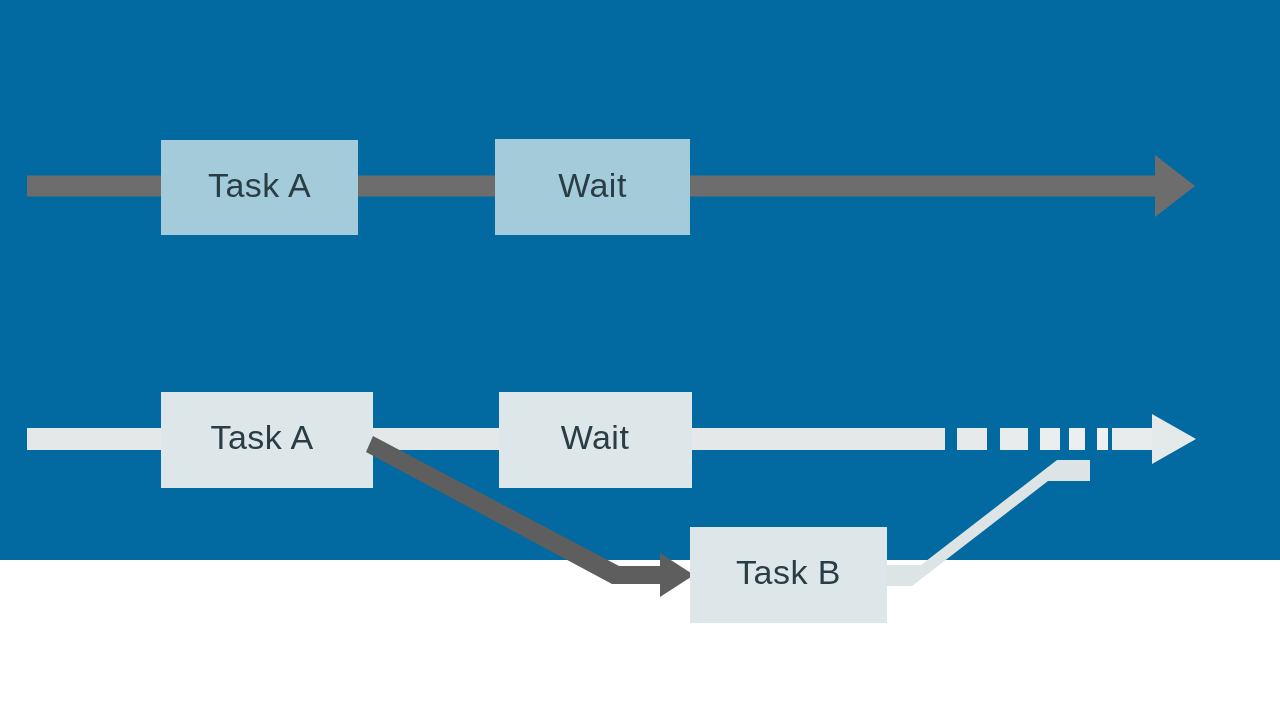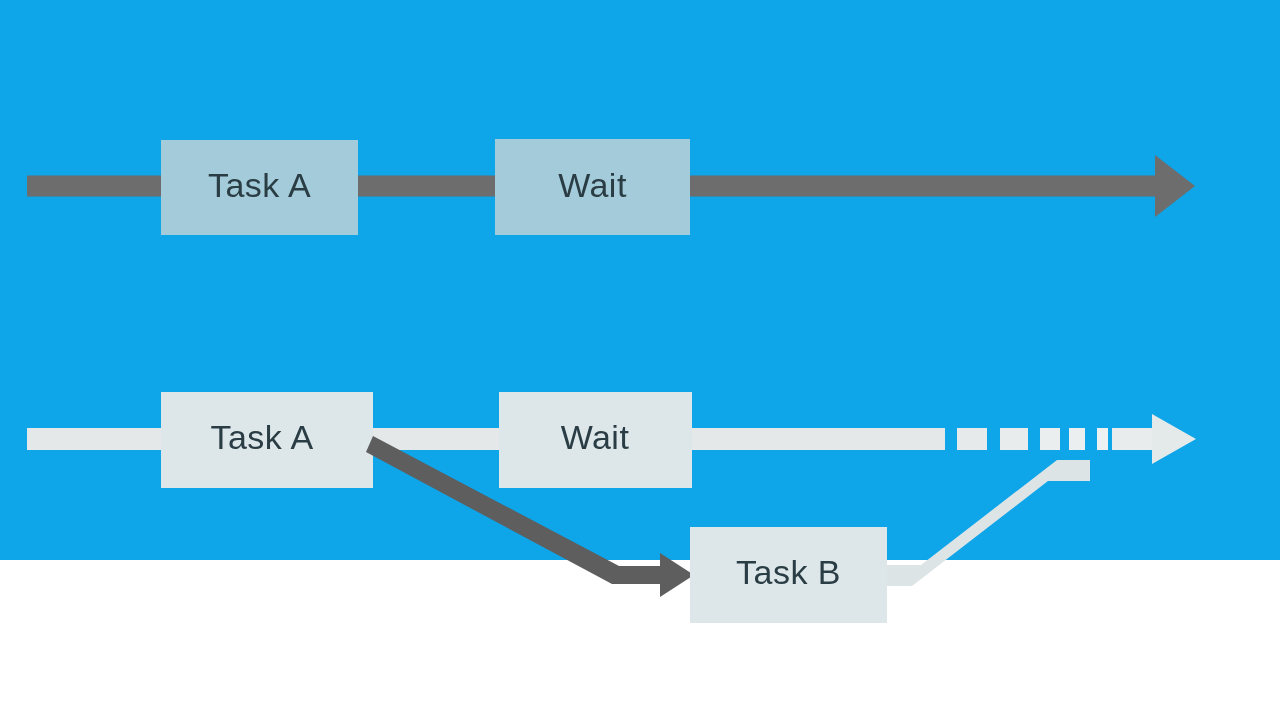--- a/index.html
+++ b/index.html
@@ -11,21 +11,21 @@
   body {
     width: 1280px;
     height: 720px;
     font-family: "Liberation Sans", sans-serif;
     overflow: hidden;
   }
   #diagram-root {
     position: relative;
     width: 1280px;
     height: 560px;
-    background: #0ea5e9;
+    background: #0369a1;
   }
   svg#diagram-svg {
     position: absolute;
     top: 0;
     left: 0;
     width: 1280px;
     height: 720px;
     display: block;
   }
   .box-label {

